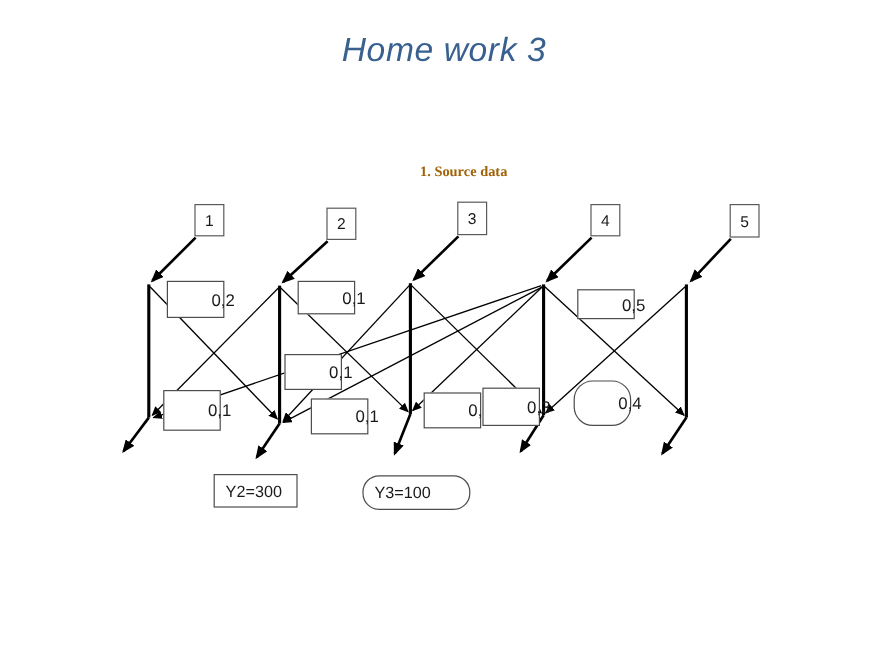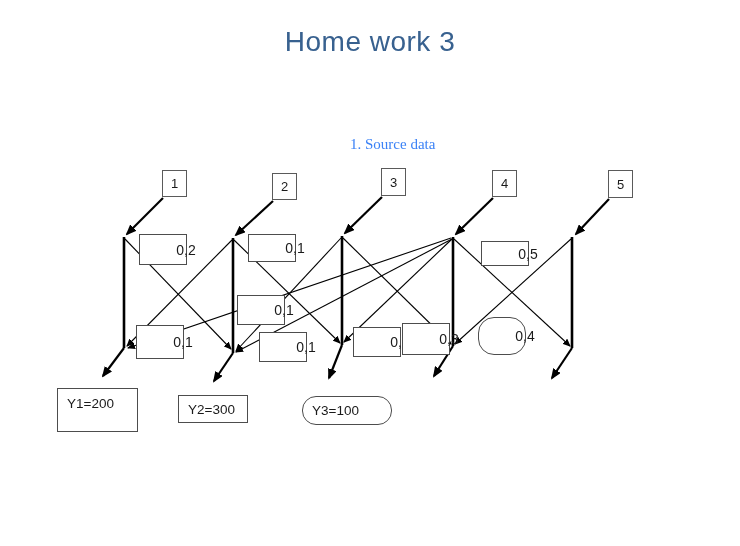--- a/index.html
+++ b/index.html
@@ -6,39 +6,39 @@
   .slide{
     position:relative;width:740px;height:546px;background:#ffffff;overflow:hidden;
     font-family:"Liberation Sans",sans-serif;color:#1a1a1a;
   }
   .title{
     position:absolute;left:0;top:26px;width:740px;text-align:center;
     font-size:28px;font-weight:400;color:#38618f;letter-spacing:0.5px;
   }
   .subtitle{
     position:absolute;left:350px;top:136px;
-    font-family:"Liberation Serif",serif;font-weight:400;font-size:15px;color:#3b82f6;
+    font-family:"Liberation Serif",serif;font-weight:700;font-size:12px;color:#a16207;
   }
   .lines{position:absolute;left:0;top:0;width:740px;height:546px;}
   .box{
     position:absolute;background:#ffffff;border:1.5px solid #4d4d4d;
     box-sizing:border-box;display:flex;align-items:center;justify-content:center;
     font-size:13px;
   }
   .node-box{width:25px;height:27px;font-size:13px;border-color:#5a5a5a;}
   .prob-box{font-size:14px;padding-left:46px;}
   .sink-box{justify-content:flex-start;padding-left:9px;font-size:13.5px;}
   .sink-box.tall{align-items:flex-start;padding-top:7px;}
 </style>
 </head>
 <body>
 
 <div class="slide">
 
-  <div class="title" style="color: rgb(56, 97, 143);">Home work 3</div>
+  <div class="title" style="color: rgb(56, 97, 143); font-style: italic;">Home work 3</div>
   <div class="subtitle">1. Source data</div>
 
   <svg class="lines" width="740" height="546" viewBox="0 0 740 546">
     <defs>
       <marker id="ah-big" markerWidth="11" markerHeight="9" refX="9" refY="4.5" orient="auto" markerUnits="userSpaceOnUse">
         <path d="M0,0 L11,4.5 L0,9 z" fill="#000"></path>
       </marker>
       <marker id="ah-small" markerWidth="8" markerHeight="7" refX="7" refY="3.5" orient="auto" markerUnits="userSpaceOnUse">
         <path d="M0,0 L8,3.5 L0,7 z" fill="#000"></path>
       </marker>
@@ -111,23 +111,20 @@
   <div class="box prob-box" style="left:402px;top:323px;width:40px;height:32px;">
       <span>0,3</span>
     </div>
   <div class="box prob-box" style="left:481px;top:241px;width:41px;height:25px;">
       <span>0,5</span>
     </div>
   <div class="box prob-box" style="left:478px;top:317px;width:44px;height:38px;border-radius:16px;">
       <span>0,4</span>
     </div>
 
-  <div class="box sink-box tall" style="left:57px;top:388px;width:81px;height:44px;">
-      <span>Y1=200</span>
-    </div>
   <div class="box sink-box" style="left:178px;top:395px;width:70px;height:28px;">
       <span>Y2=300</span>
     </div>
   <div class="box sink-box" style="left:302px;top:396px;width:90px;height:29px;border-radius:14px;">
       <span>Y3=100</span>
     </div>
 
 </div>
 
 </body></html>

